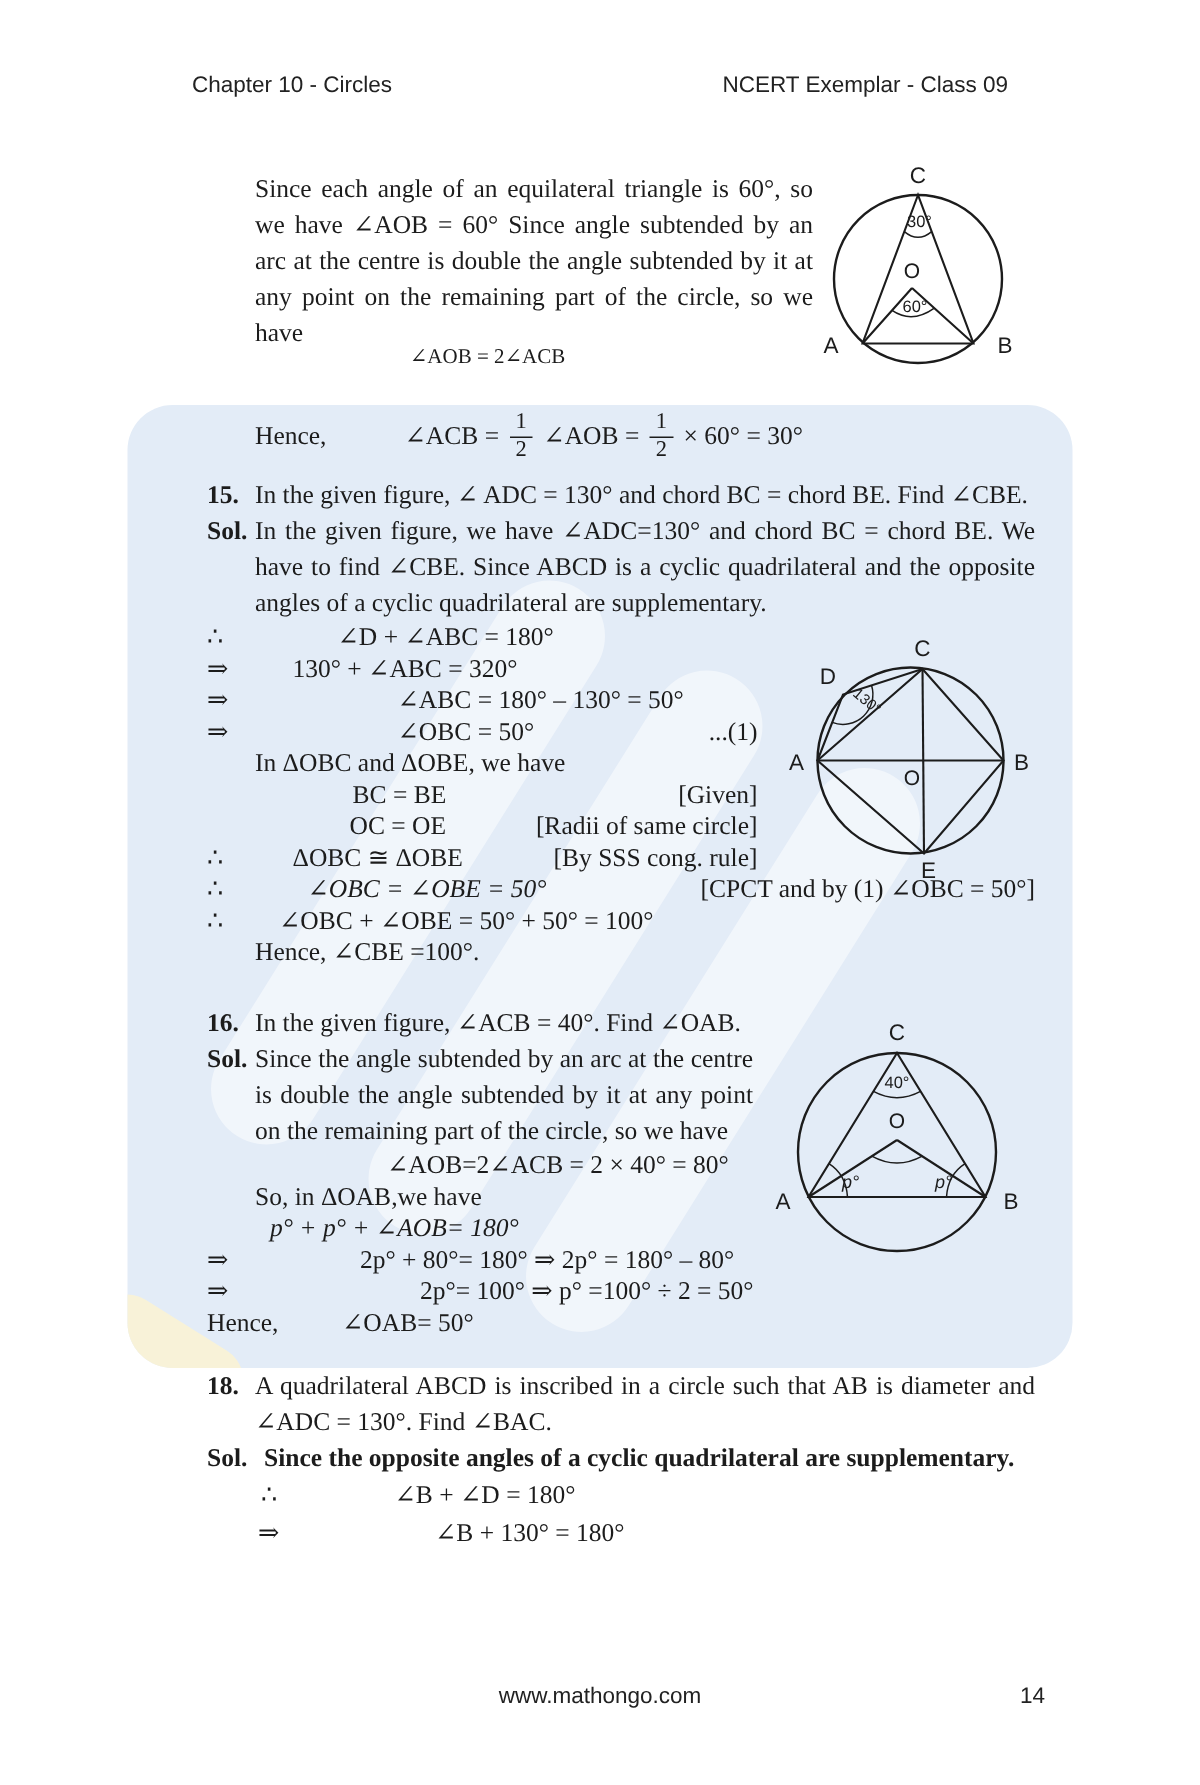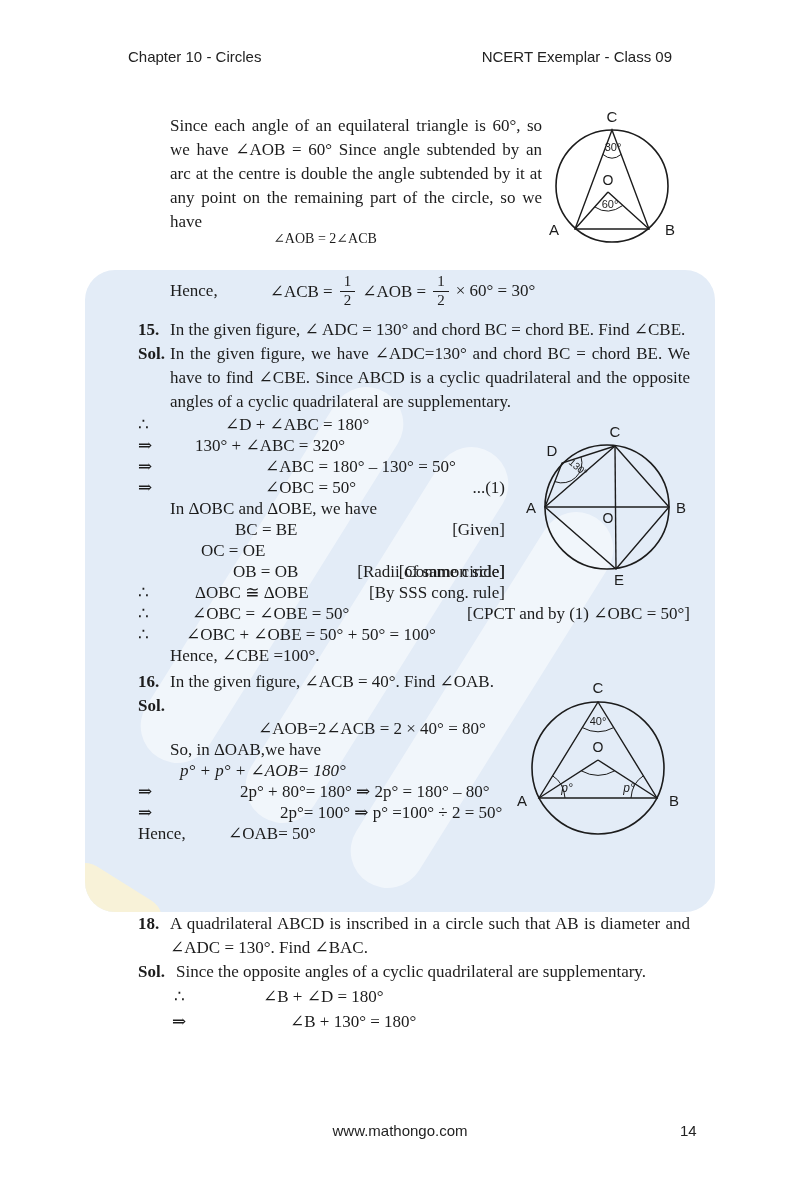--- a/index.html
+++ b/index.html
@@ -105,38 +105,33 @@
     </div>
     <div class="step">
       <span class="sym"></span>
       <span>In ΔOBC and ΔOBE, we have</span>
     </div>
     <div class="step" style="padding-right:185px;">
       <span class="sym"></span>
       <span style="margin-left:65px;">BC = BE</span>
       <span class="note">[Given]</span>
     </div>
-    <div class="step" style="padding-right:185px;flex-direction:column;">
+    <div class="step" style="padding-right:185px;">
       <span class="sym"></span>
       <span style="margin-left:63px;">OC = OE</span>
       <span class="note">[Radii of same circle]</span>
     </div>
     <div class="step" style="padding-right:185px;">
-      <span class="sym"></span>
-      <span style="margin-left:63px;">OB = OB</span>
-      <span class="note">[Common side]</span>
-    </div>
-    <div class="step" style="padding-right:185px;">
       <span class="sym">∴</span>
       <span style="margin-left:25px;">ΔOBC ≅ ΔOBE</span>
       <span class="note">[By SSS cong. rule]</span>
     </div>
     <div class="step">
       <span class="sym">∴</span>
-      <span style="margin-left:22px;">∠OBC = ∠OBE = 50°</span>
+      <span style="margin-left:35px;font-style:italic;">∠OBC = ∠OBE = 50°</span>
       <span class="note">[CPCT and by (1) ∠OBC = 50°]</span>
     </div>
     <div class="step">
       <span class="sym">∴</span>
       <span style="margin-left:16px;">∠OBC + ∠OBE = 50° + 50° = 100°</span>
     </div>
     <div class="step">
       <span class="sym"></span>
       <span>Hence, ∠CBE =100°.</span>
     </div>
@@ -158,20 +153,21 @@
     <text x="54" y="46" text-anchor="middle" font-size="10" transform="rotate(40 54 46)">130°</text>
   </svg>
 
   <div class="abs q16block" style="top:670px;left:138px;width:552px;">
     <div class="qrow">
       <span class="qnum">16.</span>
       <span class="para" style="text-align:left;">In the given figure, ∠ACB = 40°. Find ∠OAB.</span>
     </div>
     <div class="qrow">
       <span class="qnum">Sol.</span>
+      <span class="para" style="width:332px;">Since the angle subtended by an arc at the centre is double the angle subtended by it at any point on the remaining part of the circle, so we have</span>
     </div>
     <div class="step" style="height:21px;">
       <span style="margin-left:120px;">∠AOB=2∠ACB = 2 × 40° = 80°</span>
     </div>
     <div class="step">
       <span class="sym"></span>
       <span>So, in ΔOAB,we have</span>
     </div>
     <div class="step">
       <span class="sym"></span>
@@ -208,21 +204,21 @@
     <text x="123" y="116" text-anchor="middle" font-size="12" font-style="italic">p°</text>
   </svg>
 
   <div class="abs" style="top:912px;left:138px;width:552px;">
     <div class="qrow">
       <span class="qnum">18.</span>
       <span class="para" style="width:520px;">A quadrilateral ABCD is inscribed in a circle such that AB is diameter and ∠ADC = 130°. Find ∠BAC.</span>
     </div>
     <div class="qrow">
       <span class="qnum">Sol.</span>
-      <span class="para" style="text-align:left;padding-left:6px;">Since the opposite angles of a cyclic quadrilateral are supplementary.</span>
+      <span class="para" style="text-align:left;padding-left:6px;font-weight:bold;">Since the opposite angles of a cyclic quadrilateral are supplementary.</span>
     </div>
     <div class="step" style="height:25px;line-height:25px;">
       <span class="sym" style="width:70px;padding-left:36px;box-sizing:border-box;">∴</span>
       <span style="margin-left:55px;">∠B + ∠D = 180°</span>
     </div>
     <div class="step" style="height:25px;line-height:25px;">
       <span class="sym" style="width:70px;padding-left:34px;box-sizing:border-box;">⇒</span>
       <span style="margin-left:82px;">∠B + 130° = 180°</span>
     </div>
   </div>

